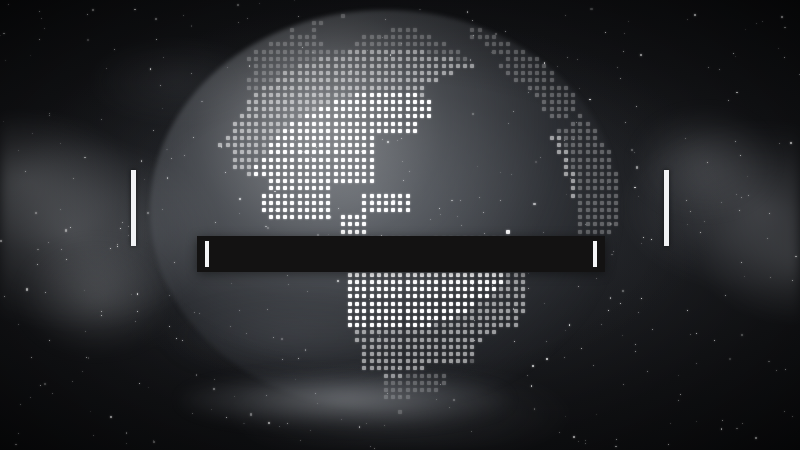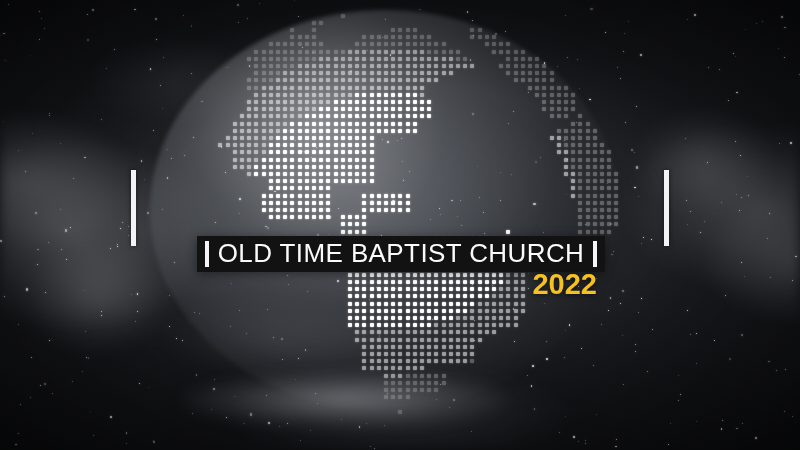--- a/index.html
+++ b/index.html
@@ -1846,19 +1846,17 @@
 
   <div class="lockup">
 
     <div class="tick tick-left"></div>
     <div class="tick tick-right"></div>
 
 
     <div class="black-bar">
       <div class="sub-tick sub-tick-left"></div>
       <div class="sub-tick sub-tick-right"></div>
-      <div class="title-sub">OLD TIME BAPTIST CHURCH</div>
     </div>
 
-    <div class="year">2022</div>
 
   </div>
 </div>
 
 </body></html>

